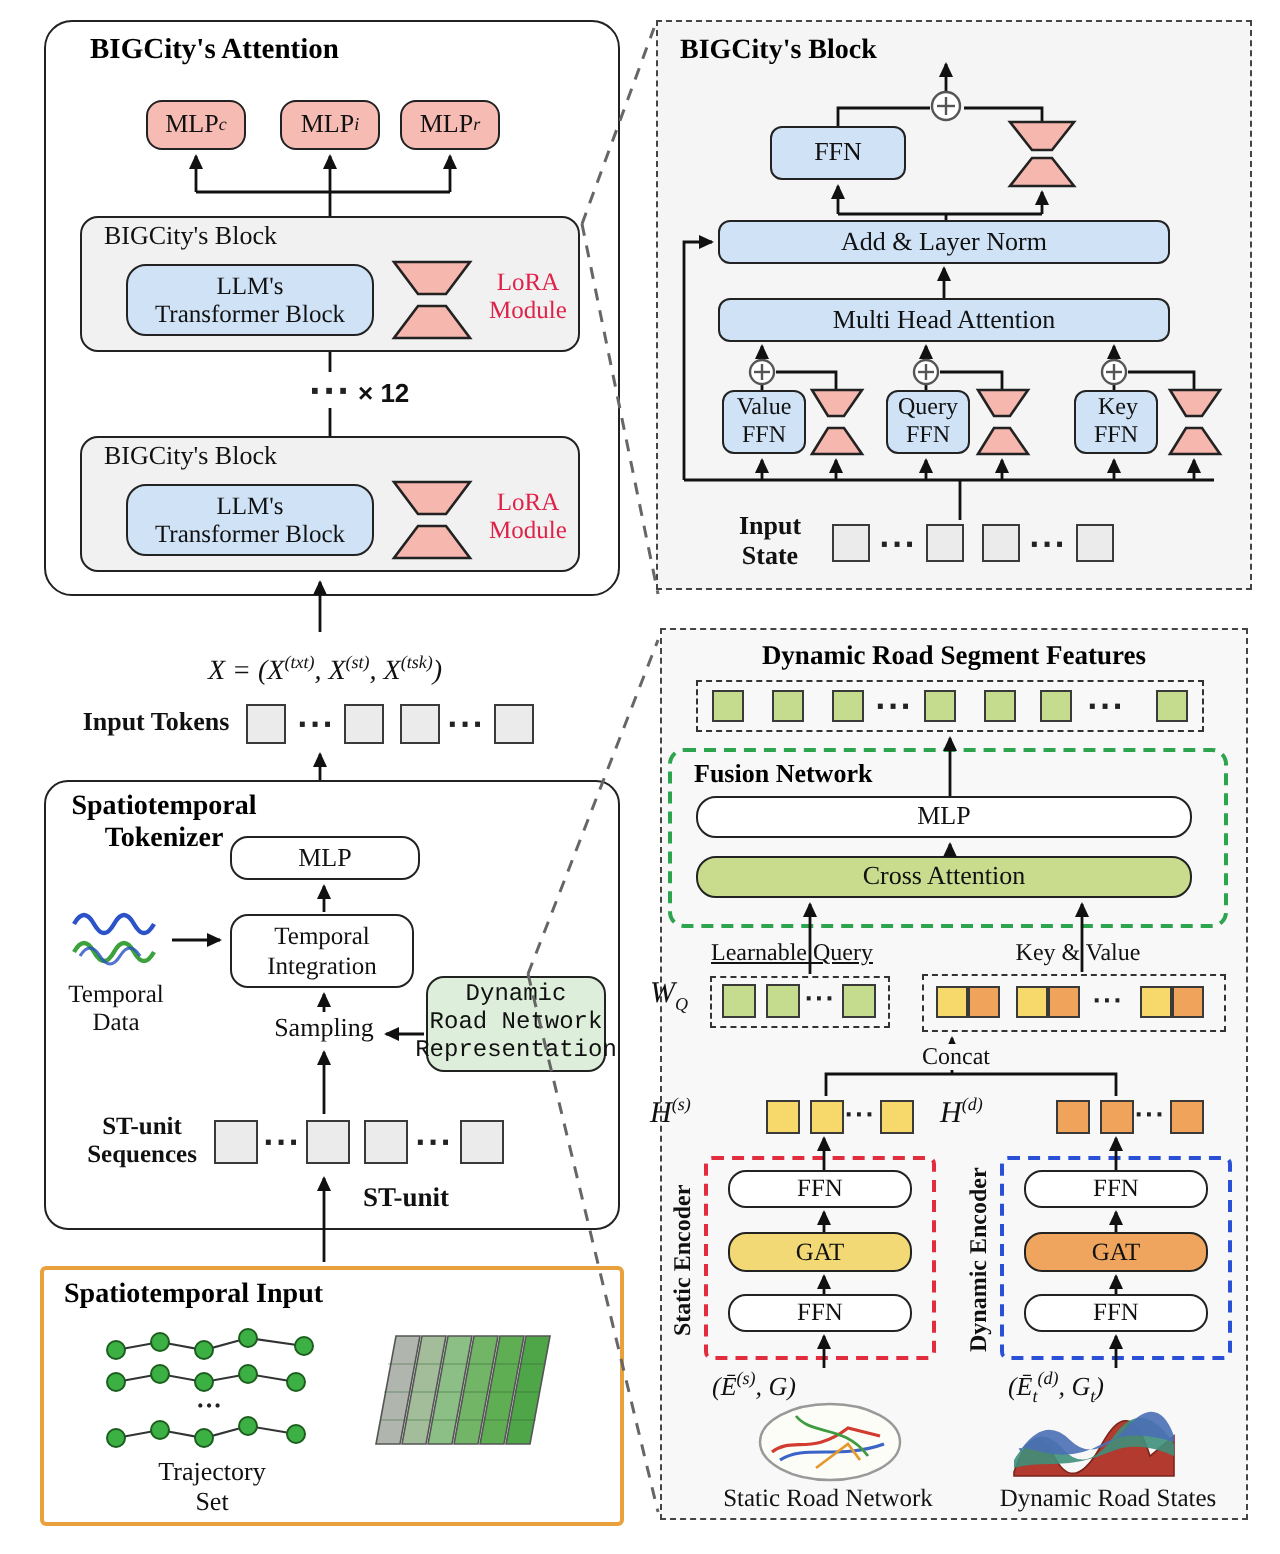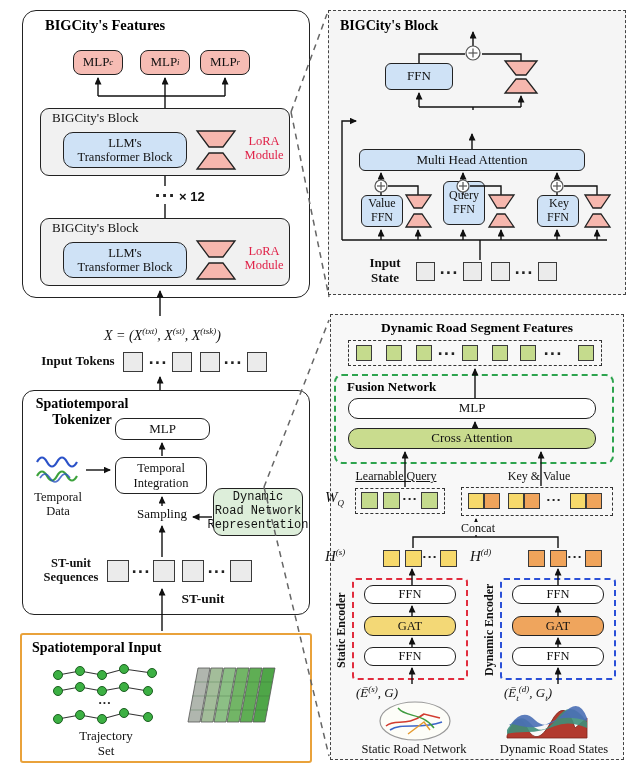--- a/index.html
+++ b/index.html
@@ -30,21 +30,21 @@
   .it{font-style:italic;}
   svg.overlay{position:absolute;left:0;top:0;z-index:10;pointer-events:none;}
   .icon{position:absolute;}
 </style>
 </head>
 <body>
 
 <div class="stage">
 
   <div class="panel" style="left:22px;top:10px;width:288px;height:288px;"></div>
-  <div class="title" style="left:45px;top:17px;font-size:14.5px;">BIGCity's Features</div>
+  <div class="title" style="left:45px;top:17px;font-size:14.5px;">BIGCity's Attention</div>
 
   <div class="box pink" style="left:73px;top:50px;width:50px;height:25px;font-size:13px;">
     <span>MLP</span>
       <sub class="it">c</sub>
     </div>
   <div class="box pink" style="left:140px;top:50px;width:50px;height:25px;font-size:13px;">
     <span>MLP</span>
       <sub class="it">i</sub>
     </div>
   <div class="box pink" style="left:200px;top:50px;width:50px;height:25px;font-size:13px;">
@@ -163,28 +163,31 @@
         <line x1="4" y1="44" x2="82" y2="44"></line>
     </g>
   </svg>
 
   <div class="dpanel" style="left:328px;top:10px;width:298px;height:285px;background:#f5f5f5;"></div>
   <div class="title" style="left:340px;top:18px;font-size:14px;">BIGCity's Block</div>
 
   <div class="box blue" style="left:385px;top:63px;width:68px;height:27px;font-size:13px;">
     <span>FFN</span>
     </div>
+  <div class="box blue" style="left:359px;top:110px;width:226px;height:22px;font-size:13px;">
+    <span>Add &amp; Layer Norm</span>
+    </div>
   <div class="box blue" style="left:359px;top:149px;width:226px;height:22px;font-size:13px;">
     <span>Multi Head Attention</span>
     </div>
 
   <div class="box blue" style="left:361px;top:195px;width:42px;height:32px;font-size:12px;">
     <span><span>Value</span><br><span>FFN</span></span>
     </div>
-  <div class="box blue" style="left:443px;top:181px;width:42px;height:44px;font-size:12px;">
+  <div class="box blue" style="left:443px;top:195px;width:42px;height:32px;font-size:12px;">
     <span><span>Query</span><br><span>FFN</span></span>
     </div>
   <div class="box blue" style="left:537px;top:195px;width:42px;height:32px;font-size:12px;text-align:right;">
     <span><span>Key</span><br><span>FFN</span></span>
     </div>
 
   <div class="lbl" style="left:360px;top:256px;width:50px;font-size:13px;font-weight:bold;">
     <span>Input</span><br><span>State</span></div>
   <div class="sq" style="left:416px;top:262px;width:19px;height:19px;"></div>
   <div class="dots" style="left:436px;top:265px;width:26px;">···</div>

